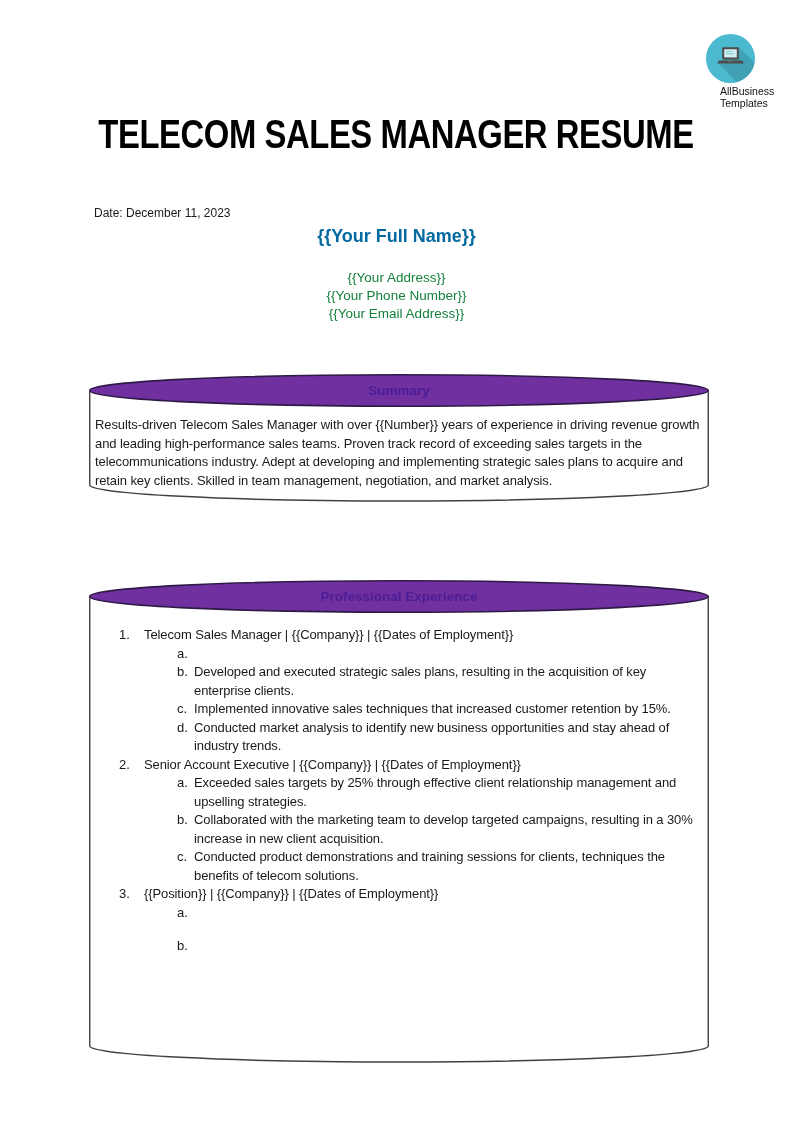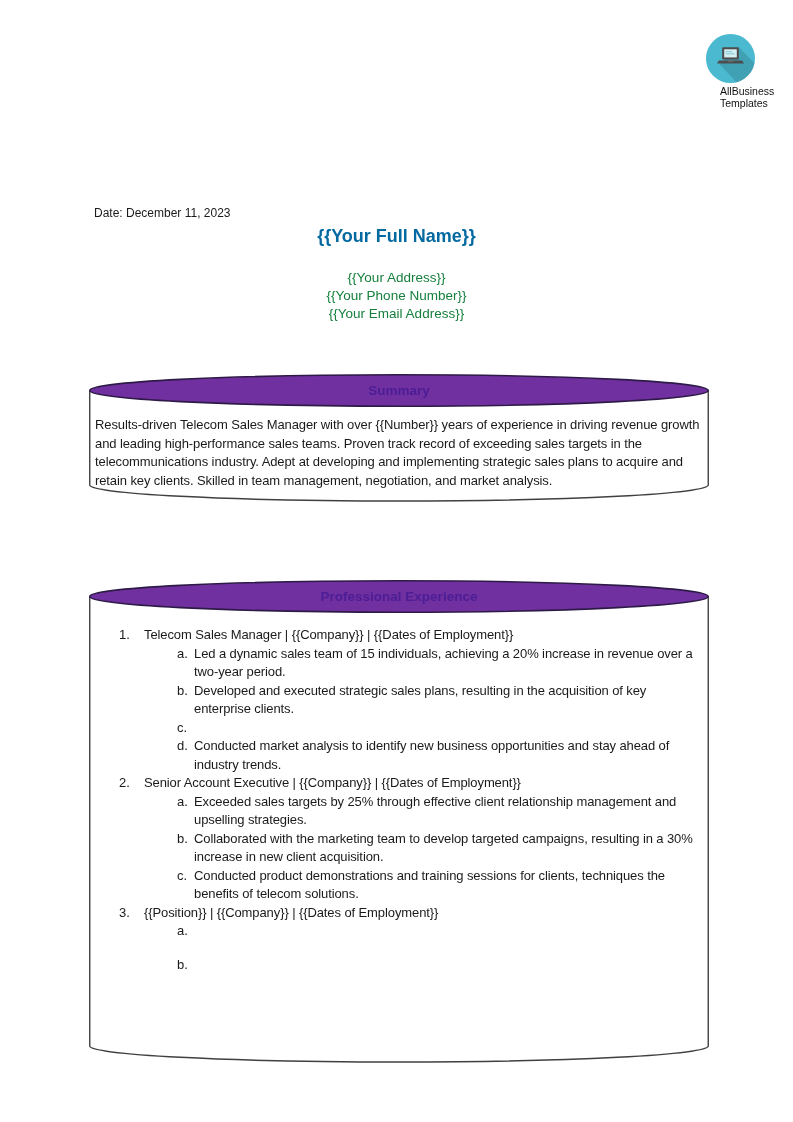--- a/index.html
+++ b/index.html
@@ -69,20 +69,23 @@
       <rect x="21.2" y="20.6" width="9" height="1.2" fill="#8fcfd8"></rect>
       <path d="M14.2,28 L37.8,28 L39.8,31.2 L12.2,31.2 Z" fill="#4d4d4d"></path>
       <rect x="23.5" y="28" width="5" height="1.3" fill="#6f6f6f"></rect>
     </svg>
     <div class="logo-text">
       <span>AllBusiness</span>
       <span>Templates</span>
     </div>
   </div>
 
+  <div class="title">
+    <span class="title-inner">TELECOM SALES MANAGER RESUME</span>
+  </div>
 
   <div class="date">Date: December 11, 2023</div>
 
   <div class="name">{{Your Full Name}}</div>
   <div class="contact">
     <div>{{Your Address}}</div>
     <div>{{Your Phone Number}}</div>
     <div>{{Your Email Address}}</div>
   </div>
 
@@ -104,28 +107,28 @@
 
     <div class="can-body exp-body">
 
       <div class="job">
         <div class="jrow title-row">
           <span class="jnum">1.</span>
           <span class="jtitle">Telecom Sales Manager | {{Company}} | {{Dates of Employment}}</span>
         </div>
         <div class="jrow sub">
           <span class="jmark">a.</span>
-          <span class="jtext">Led a dynamic sales team of 15 individuals, achieving a 20% increase in revenue over a two-year period.</span>
         </div>
         <div class="jrow sub">
           <span class="jmark">b.</span>
           <span class="jtext">Developed and executed strategic sales plans, resulting in the acquisition of key enterprise clients.</span>
         </div>
         <div class="jrow sub">
           <span class="jmark">c.</span>
+          <span class="jtext">Implemented innovative sales techniques that increased customer retention by 15%.</span>
         </div>
         <div class="jrow sub">
           <span class="jmark">d.</span>
           <span class="jtext">Conducted market analysis to identify new business opportunities and stay ahead of industry trends.</span>
         </div>
       </div>
 
       <div class="job">
         <div class="jrow title-row">
           <span class="jnum">2.</span>

